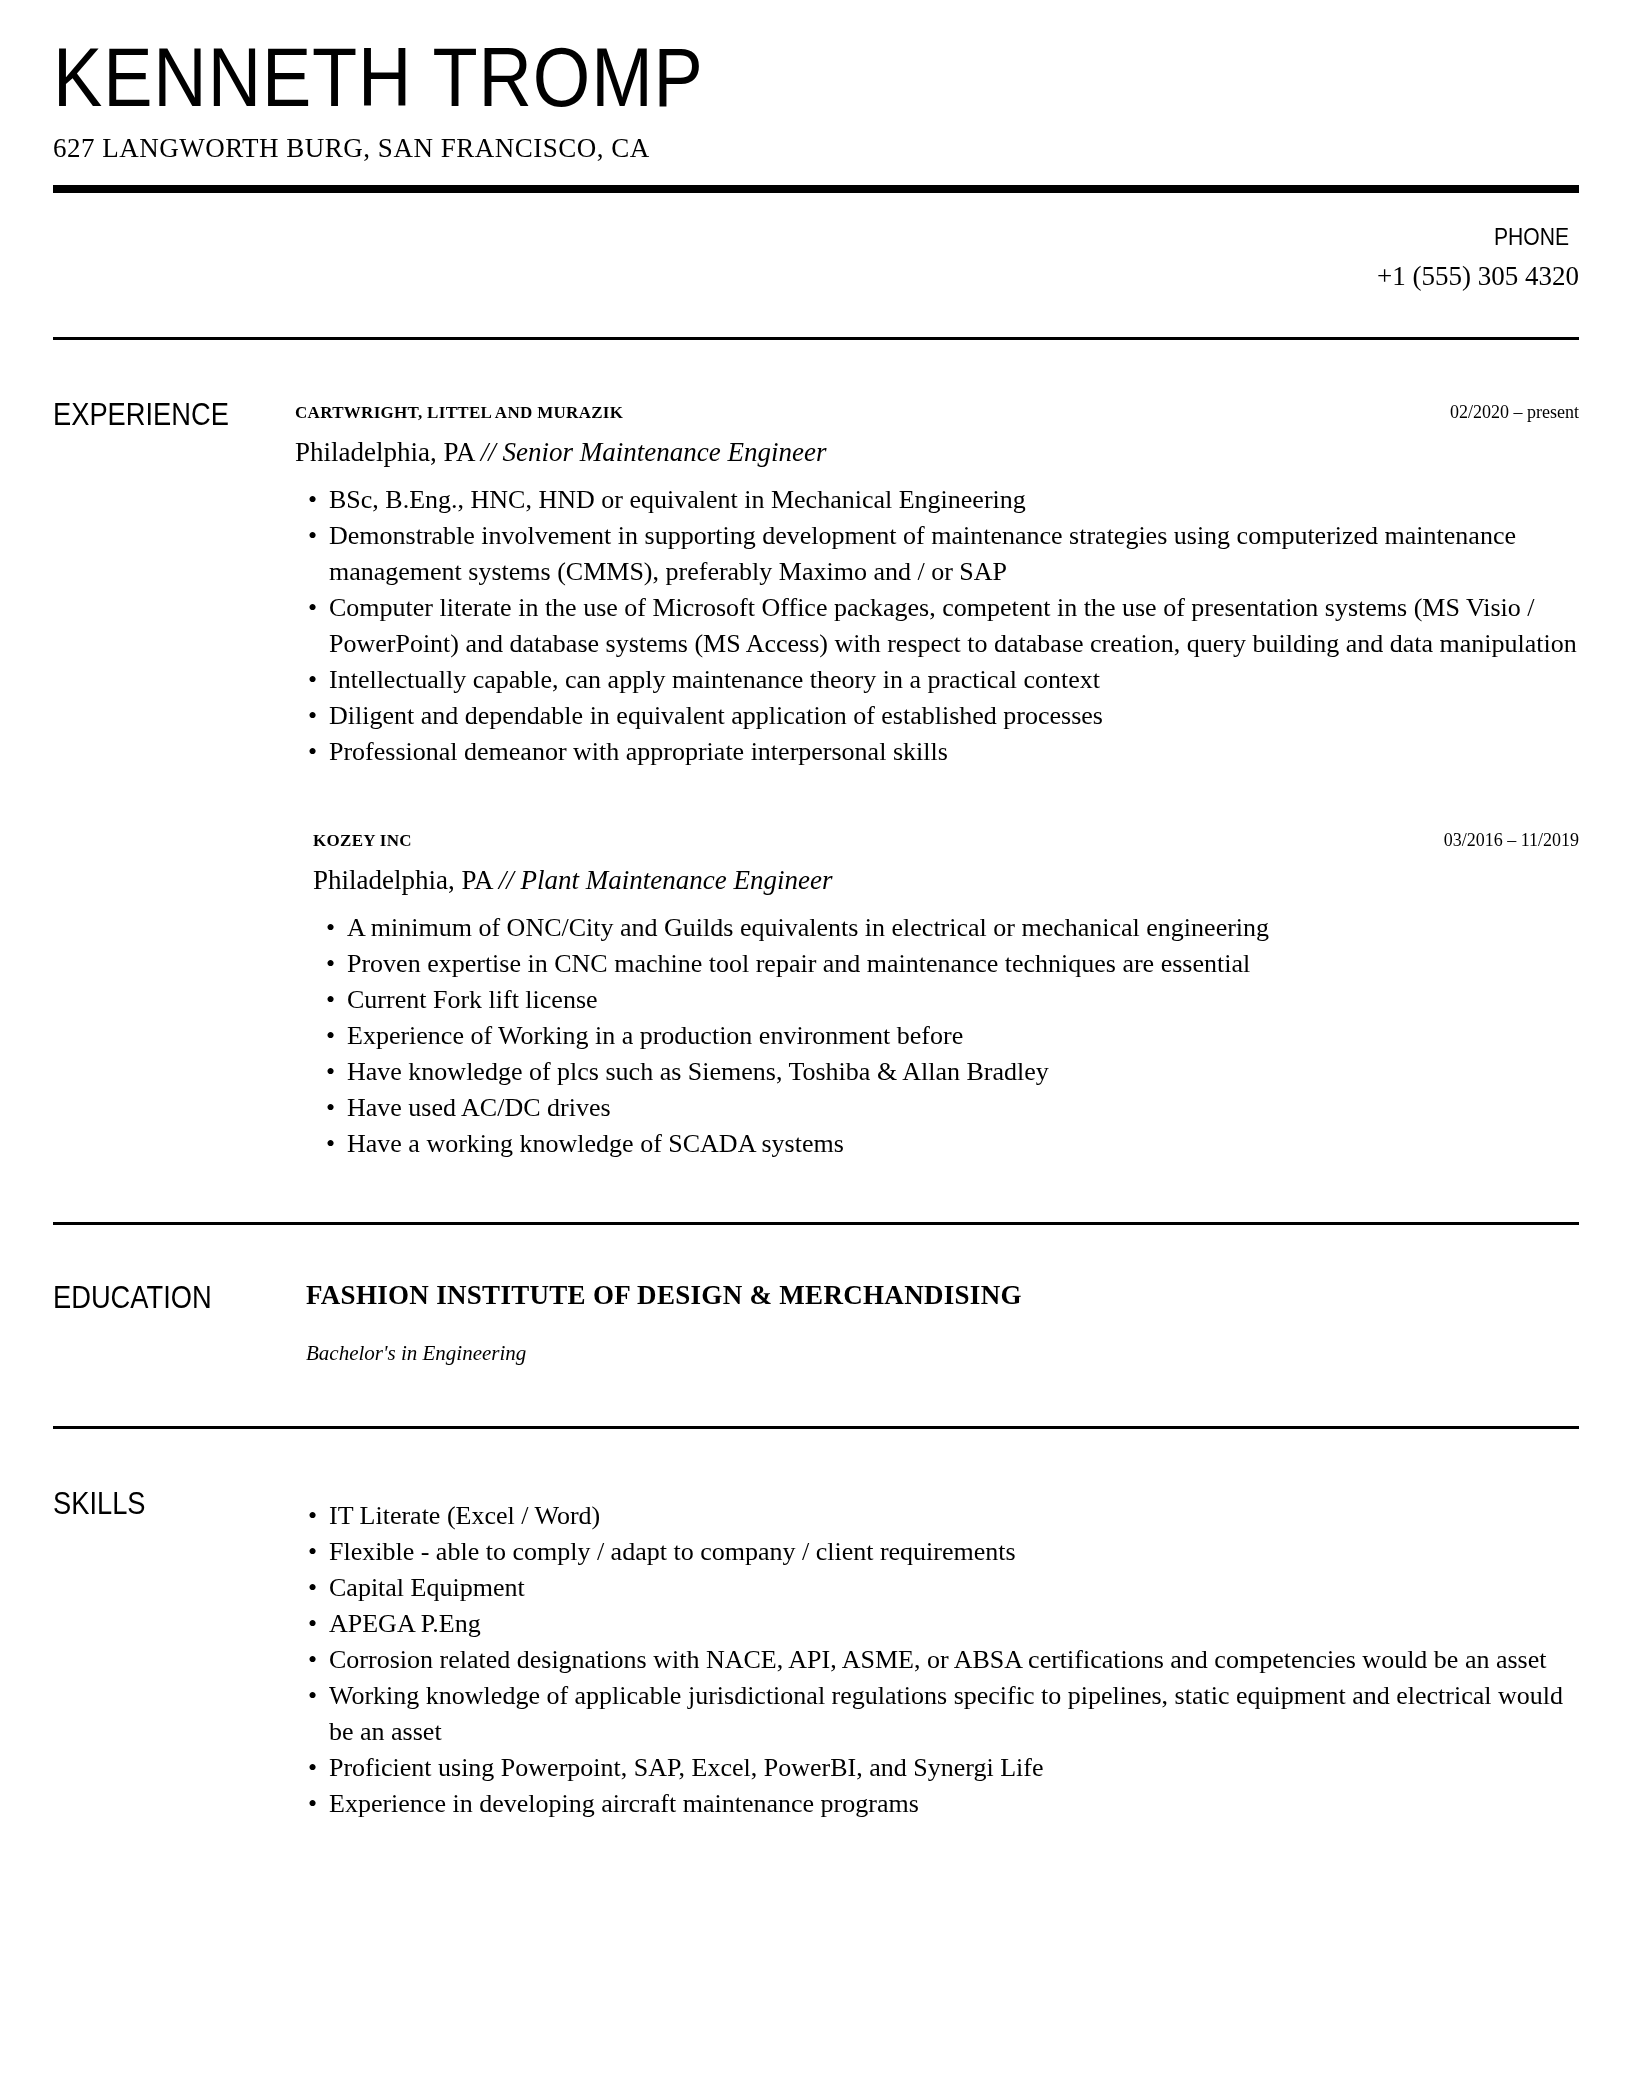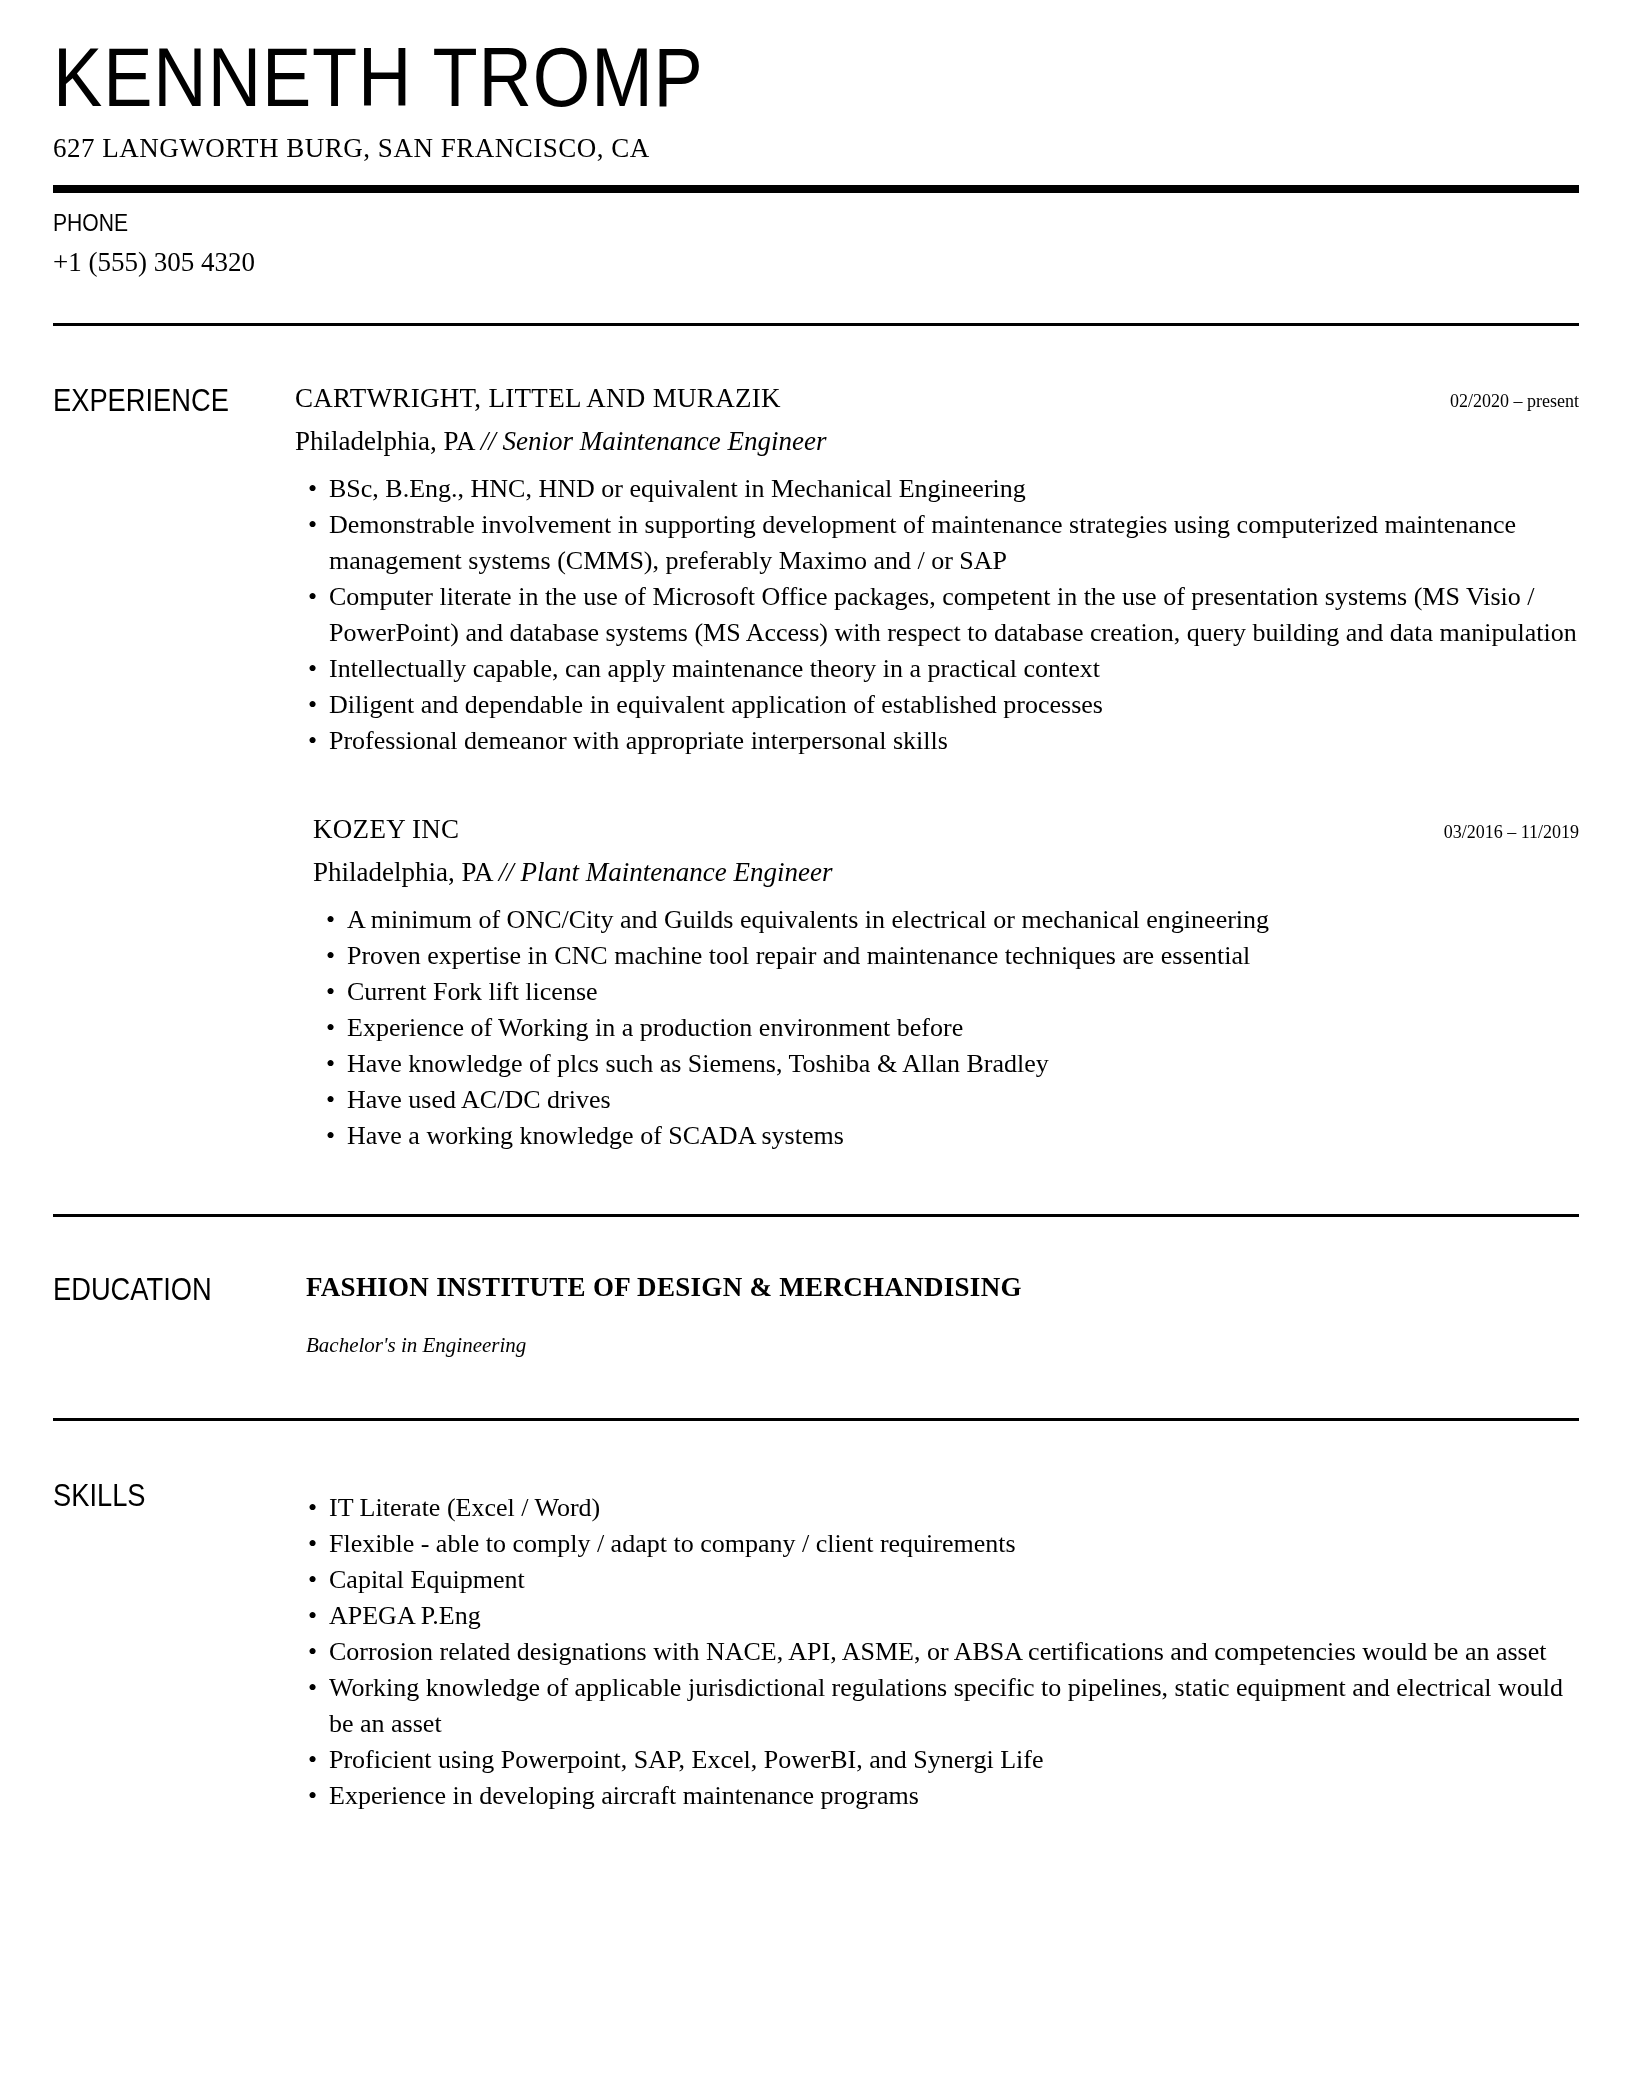--- a/index.html
+++ b/index.html
@@ -34,21 +34,21 @@
     margin-top: 14px;
     font-size: 27px;
     line-height: 34px;
     letter-spacing: 0.5px;
   }
   .rule-thick {
     height: 8px;
     background: #000000;
     margin-top: 20px;
   }
-  .contact { margin-top: 16px; }
+  .contact { margin-top: 30px; text-align: right; }
   .phone-label {
     font-size: 24px;
     line-height: 28px;
   }
   .phone-value {
     margin-top: 8px;
     font-size: 27px;
     line-height: 34px;
   }
   .rule-thin {
@@ -80,23 +80,23 @@
   .col-content { flex: 1 1 auto; min-width: 0; }
 
   
   .job + .job { margin-top: 54px; margin-left: 18px; }
   .job-head {
     display: flex;
     justify-content: space-between;
     align-items: baseline;
   }
   .job-company {
-    font-size: 27px;
-    line-height: 33px;
-    font-weight: normal;
+    font-size: 17px;
+    line-height: 33px;
+    font-weight: bold;
     letter-spacing: 0.3px;
   }
   .job-dates {
     font-size: 18px;
     line-height: 33px;
     text-align: right;
     white-space: nowrap;
   }
   .job-sub {
     margin-top: 7px;

